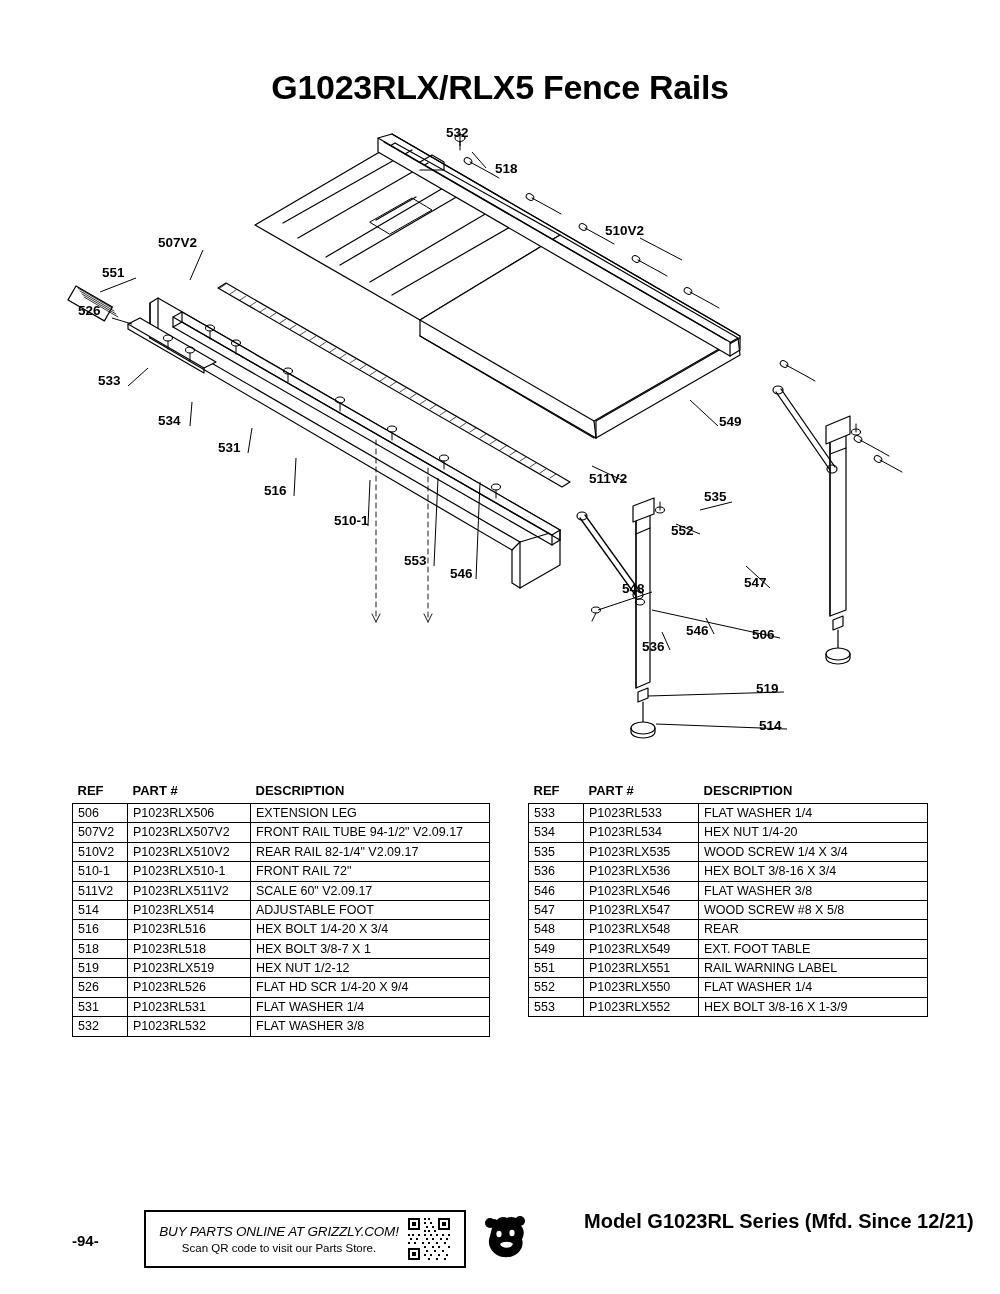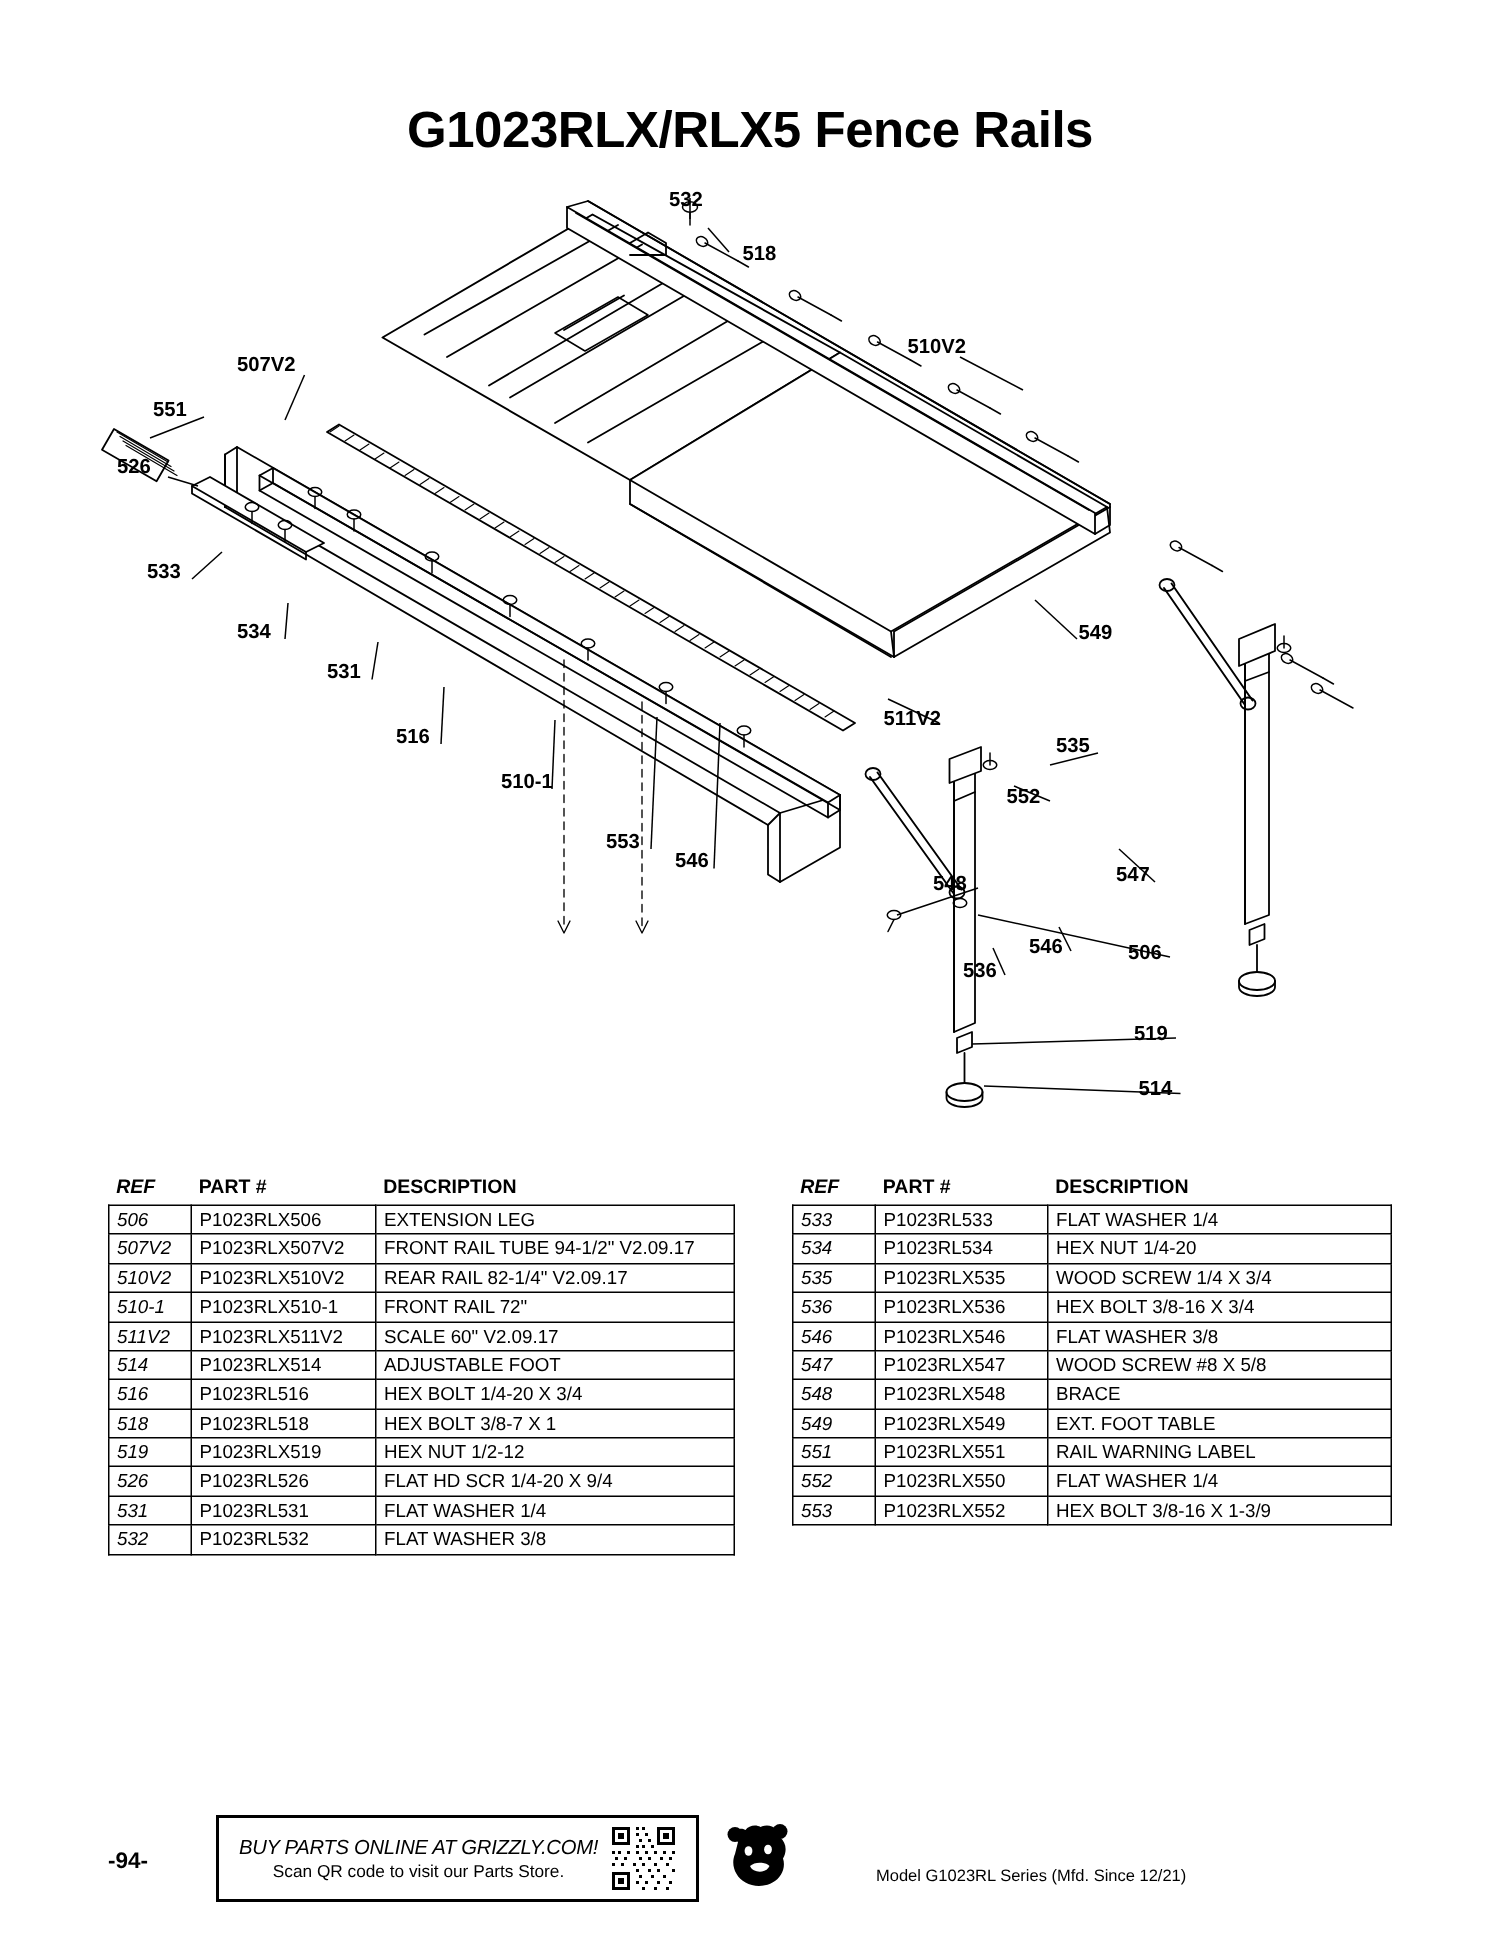--- a/index.html
+++ b/index.html
@@ -43,21 +43,21 @@
     padding:1px 5px 5px 5px;border:none;
     background:#fff;
   }
   .tbl td{
     border:1px solid #000;
     padding:2px 5px;
     white-space:nowrap;
     line-height:1.15;
     vertical-align:middle;
   }
-  .tbl .c-ref{width:44px;font-style:italic;}
+  .tbl .c-ref{width:44px;}
   .tbl.left .c-part{width:112px;}
   .tbl.left .c-desc{width:228px;}
   .tbl.right .c-part{width:104px;}
   .tbl.right .c-desc{width:218px;}
 
   
   .footer{position:absolute;left:0;top:1210px;width:1000px;height:62px;}
   .pagenum{
     position:absolute;left:72px;top:22px;
     font-size:15px;font-weight:bold;
@@ -76,22 +76,22 @@
   .buytext .l1{font-size:13.5px;font-weight:normal;font-style:italic;letter-spacing:-0.2px;}
   .buytext .l2{font-size:11.5px;font-weight:normal;margin-top:3px;}
   .qr{
     width:46px;height:46px;margin-left:2px;margin-right:3px;
     background:#fff;
   }
   .bear{
     position:absolute;left:480px;top:2px;width:52px;height:50px;
   }
   .modelline{
-    position:absolute;left:584px;top:35px;
-    font-size:11px;font-weight:normal;
+    position:absolute;left:584px;top:0;
+    font-size:20px;font-weight:bold;
   }
 </style>
 </head>
 <body>
 
 <div class="page">
 
   <div class="title">G1023RLX/RLX5 Fence Rails</div>
 
   <div class="diagram">
@@ -483,21 +483,21 @@
           <td class="c-desc">FLAT WASHER 3/8</td>
         </tr>
         <tr>
           <td class="c-ref">547</td>
           <td class="c-part">P1023RLX547</td>
           <td class="c-desc">WOOD SCREW #8 X 5/8</td>
         </tr>
         <tr>
           <td class="c-ref">548</td>
           <td class="c-part">P1023RLX548</td>
-          <td class="c-desc">BRACE</td>
+          <td class="c-desc">REAR</td>
         </tr>
         <tr>
           <td class="c-ref">549</td>
           <td class="c-part">P1023RLX549</td>
           <td class="c-desc">EXT. FOOT TABLE</td>
         </tr>
         <tr>
           <td class="c-ref">551</td>
           <td class="c-part">P1023RLX551</td>
           <td class="c-desc">RAIL WARNING LABEL</td>

